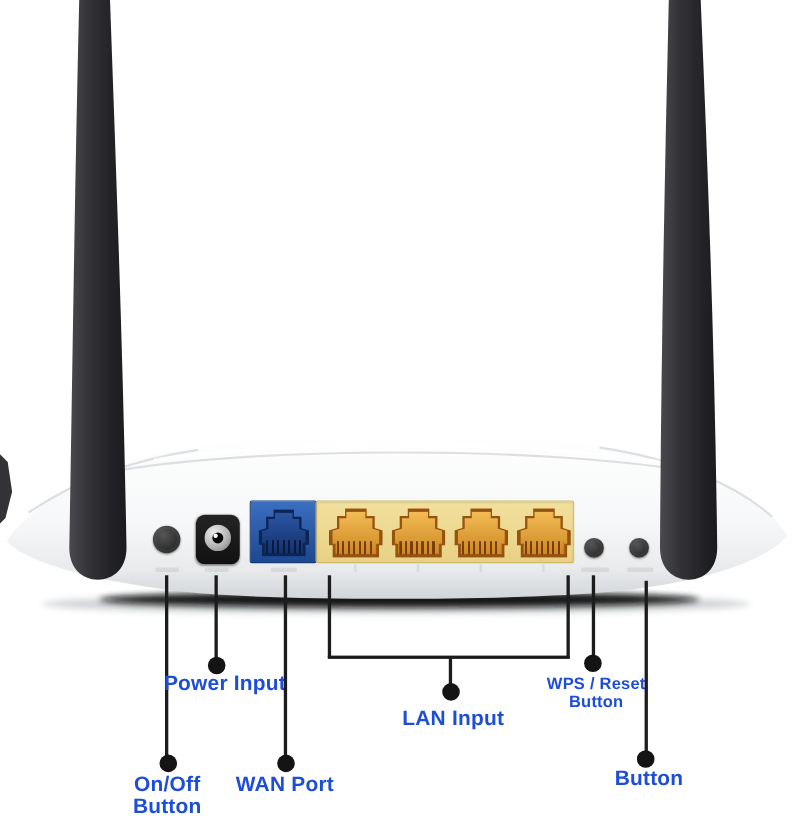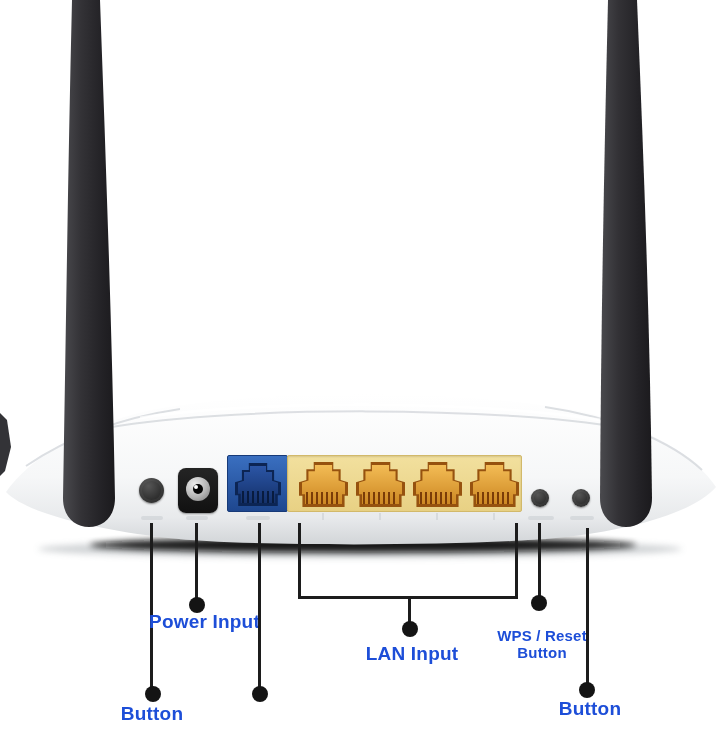--- a/index.html
+++ b/index.html
@@ -76,21 +76,21 @@
   .callout-hline { position: absolute; height: 3px; background: #1c1c1c; }
   .callout-dot {
     position: absolute; width: 16px; height: 16px;
     border-radius: 50%; background: #141414;
   }
   .callout-label {
     position: absolute; text-align: center;
     font-size: 19px; line-height: 20px; font-weight: 600;
     color: #1d4ed8; letter-spacing: .2px;
   }
-  .callout-label.small { font-size: 15px; line-height: 17px; margin-top: 14px; }
+  .callout-label.small { font-size: 15px; line-height: 17px; }
 </style>
 </head>
 <body>
 
 <div class="stage">
 
   <svg width="720" height="742" viewBox="0 0 720 742">
     <defs>
       <linearGradient id="antGrad" x1="0" y1="0" x2="1" y2="0">
         <stop offset="0" stop-color="#4a4a4e"></stop>
@@ -182,31 +182,35 @@
         <div class="teeth"></div>
     </div>
   </div>
 
   <div class="hw round-btn" style="left:531px; top:489px; width:18px; height:18px;"></div>
   <div class="hw round-btn" style="left:572px; top:489px; width:18px; height:18px;"></div>
 
   <div class="callout-line" style="left:150px; top:523px; height:171px;"></div>
   <div class="callout-dot" style="left:145px; top:686px;"></div>
   <div class="callout-label" style="left:92px; top:704px; width:120px;">
+    <div>On/Off</div>
     <div>Button</div>
   </div>
 
   <div class="callout-line" style="left:195px; top:523px; height:76px;"></div>
   <div class="callout-dot" style="left:189px; top:597px;"></div>
   <div class="callout-label" style="left:134px; top:612px; width:141px;">
     <div>Power Input</div>
   </div>
 
   <div class="callout-line" style="left:258px; top:523px; height:165px;"></div>
   <div class="callout-dot" style="left:252px; top:686px;"></div>
+  <div class="callout-label" style="left:189px; top:704px; width:140px;">
+    <div>WAN Port</div>
+  </div>
 
   <div class="callout-line" style="left:298px; top:523px; height:75px;"></div>
   <div class="callout-line" style="left:515px; top:523px; height:75px;"></div>
   <div class="callout-hline" style="left:298px; top:596px; width:220px;"></div>
   <div class="callout-line" style="left:408px; top:598px; height:25px;"></div>
   <div class="callout-dot" style="left:402px; top:621px;"></div>
   <div class="callout-label" style="left:342px; top:644px; width:140px;">
     <div>LAN Input</div>
   </div>
 

